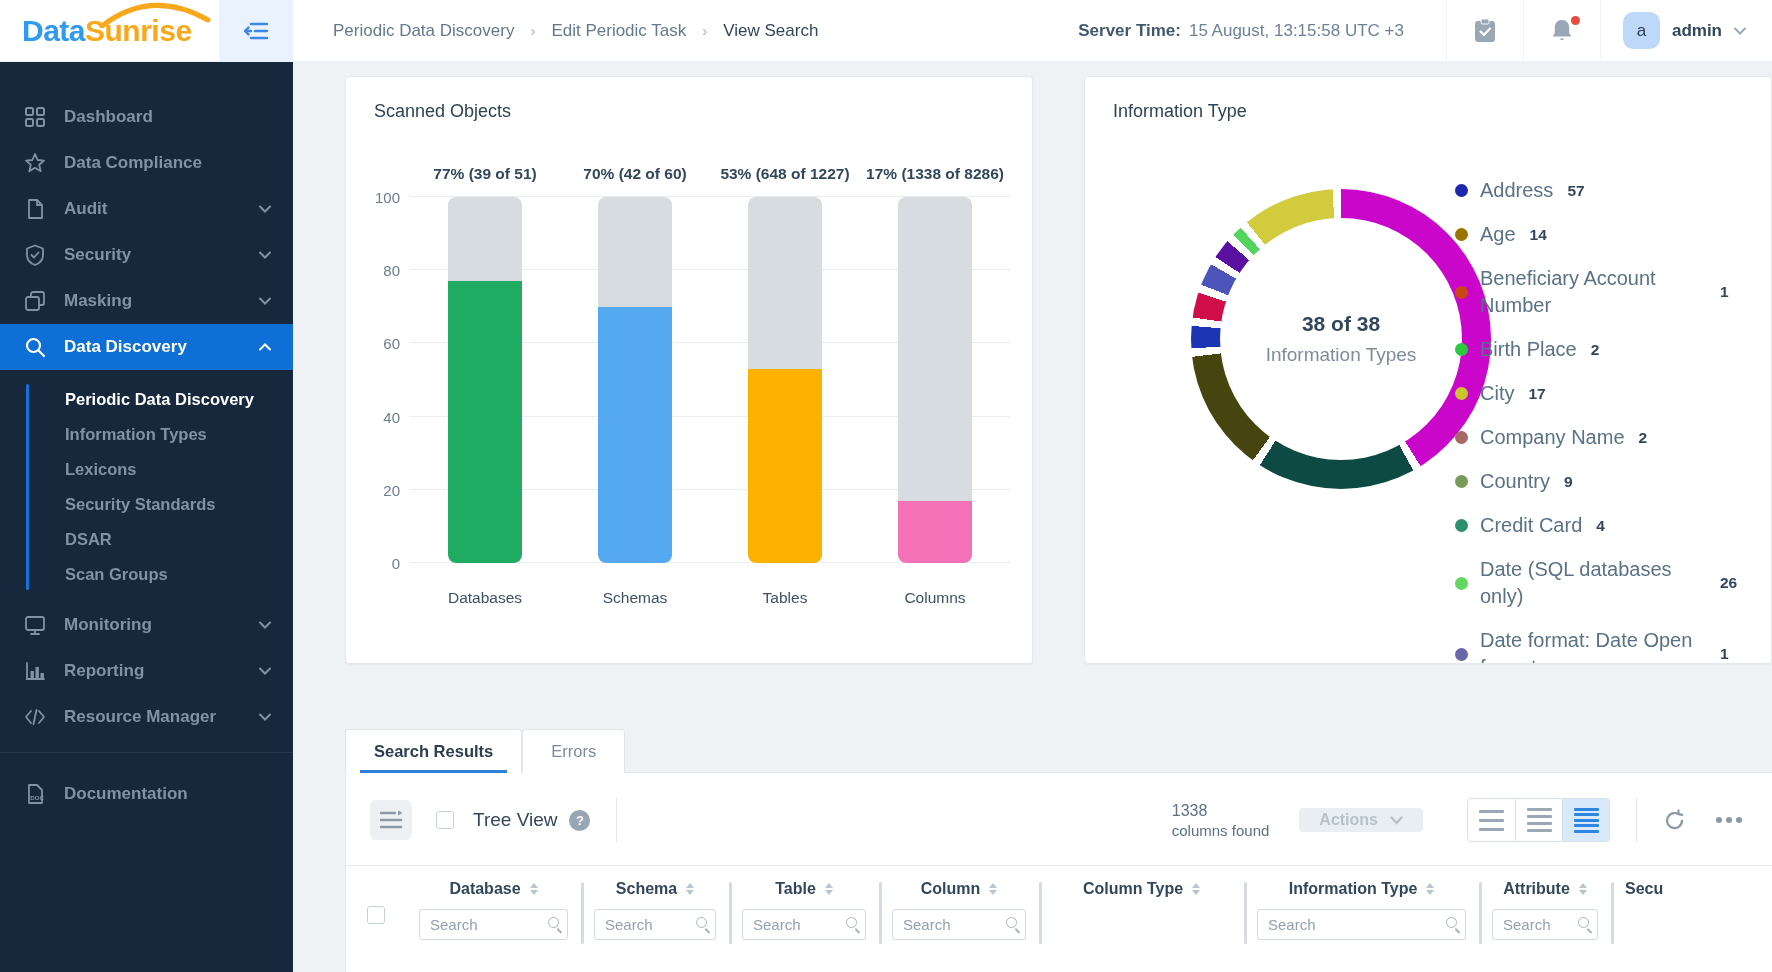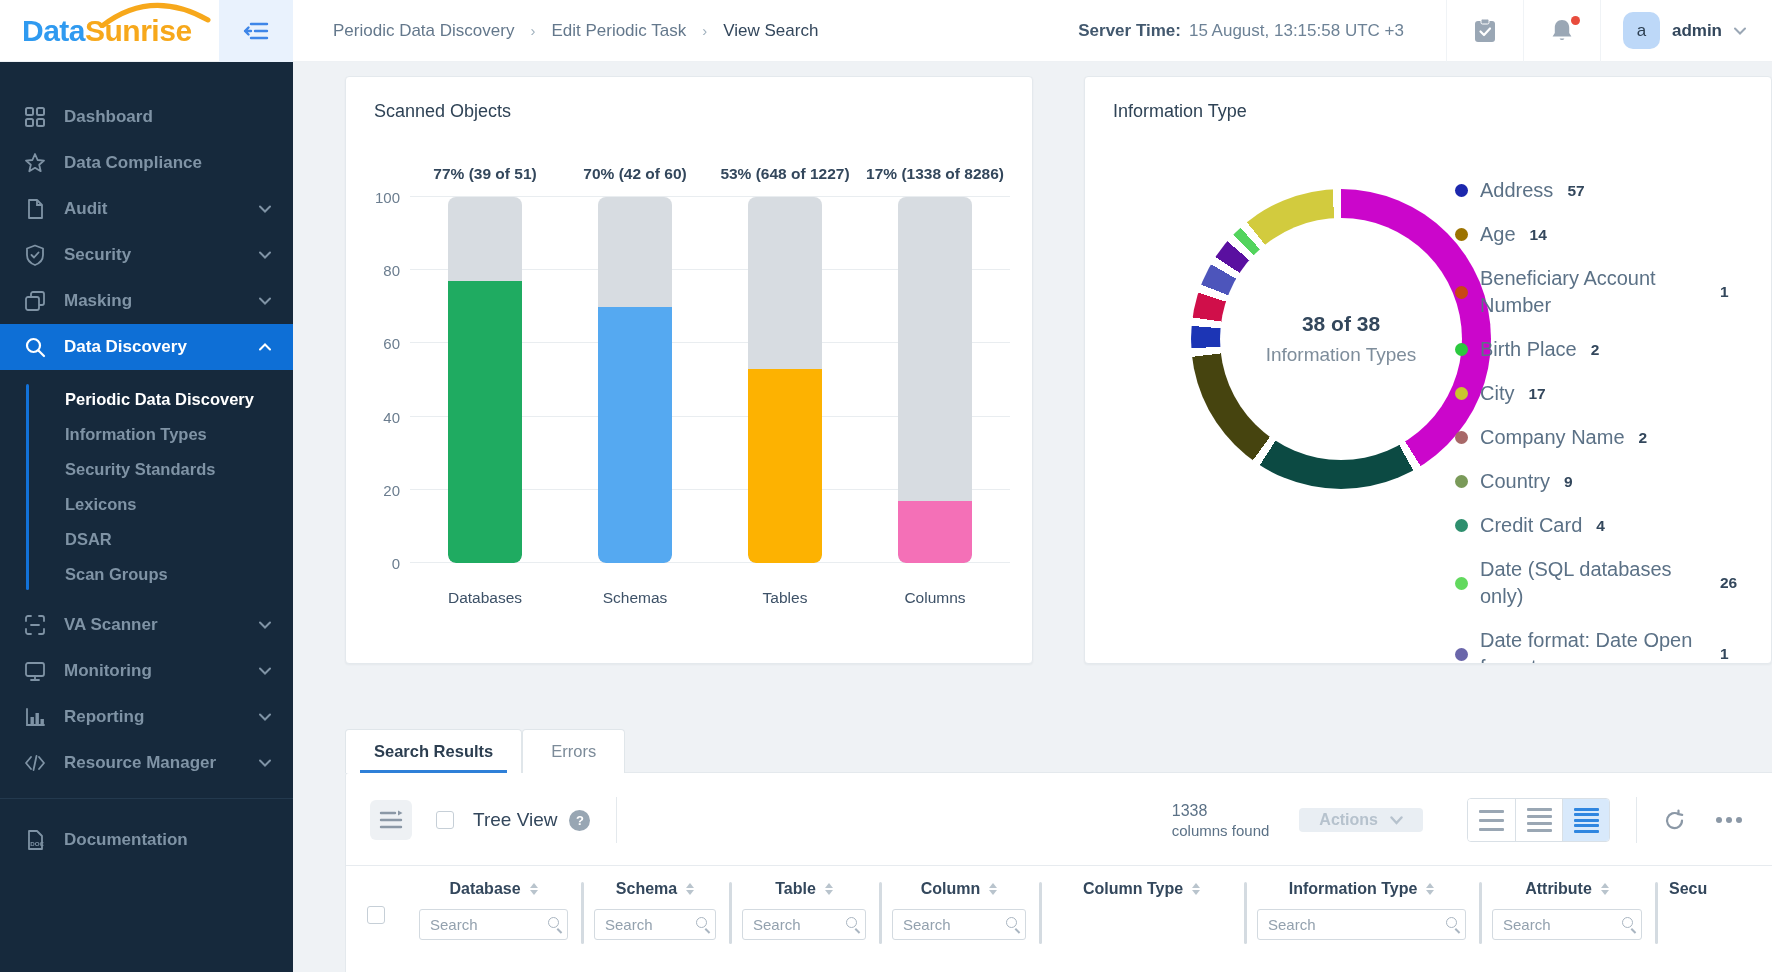--- a/index.html
+++ b/index.html
@@ -132,21 +132,21 @@
   .sort .dn { border-top:5px solid #b9c4cd; }
   .th-search { margin:11px 13px 0; position:relative; }
   .th-search input { width:100%; height:31px; border:1px solid #d3dae0; border-radius:3px; font-size:15px;
                      font-family:inherit; color:#44586c; padding:0 30px 0 10px; outline:none; text-overflow:ellipsis; }
   .th-search input::placeholder { color:#93a1ae; }
   .mag { position:absolute; right:9px; top:8px; width:11px; height:11px; border:1.6px solid #a9b5c1; border-radius:50%; }
   .mag::after { content:""; position:absolute; left:9px; top:10px; width:6px; height:1.6px; background:#a9b5c1;
                 transform:rotate(45deg); transform-origin:0 0; }
 
   .w-db{width:175px}.w-sc{width:148px}.w-tb{width:150px}.w-co{width:160px}
-  .w-ct{width:205px}.w-it{width:235px}.w-at{width:176px}.w-ss{flex:1;overflow:hidden}
+  .w-ct{width:205px}.w-it{width:235px}.w-at{width:132px}.w-ss{flex:1;overflow:hidden}
 </style>
 </head>
 <body>
 
 <div class="header">
   <div class="logo-area">
     <div class="logo-text"><span class="logo-data">Data</span><span class="logo-sunrise">Sunrise</span></div>
     <svg class="logo-arc" width="120" height="26" viewBox="0 0 120 26">
         <path d="M6 24 Q 55 -14 112 18" stroke="#f7a81b" stroke-width="5" fill="none" stroke-linecap="round"></path>
       </svg>
@@ -247,39 +247,24 @@
         <path d="M14.5 14.5 L20 20" stroke="currentColor" stroke-width="2.2" stroke-linecap="round"></path>
       </svg>
     <span>Data Discovery</span>
     <svg class="chev" width="12" height="8" viewBox="0 0 12 8">
         <path d="M1 6.5 L6 1.5 L11 6.5" stroke="currentColor" stroke-width="2" fill="none" stroke-linecap="round"></path>
       </svg>
   </div>
   <div class="submenu">
     <div class="sub-item active">Periodic Data Discovery</div>
     <div class="sub-item">Information Types</div>
+    <div class="sub-item">Lexicons</div>
     <div class="sub-item">Security Standards</div>
-    <div class="sub-item">Lexicons</div>
     <div class="sub-item">DSAR</div>
     <div class="sub-item">Scan Groups</div>
-  </div>
-  <div class="nav-item">
-    <svg width="22" height="22" viewBox="0 0 22 22">
-        <g stroke="currentColor" stroke-width="1.8" fill="none" stroke-linecap="round">
-          <path d="M2 7 V4 C2 2.9 2.9 2 4 2 H7"></path>
-          <path d="M15 2 H18 C19.1 2 20 2.9 20 4 V7"></path>
-          <path d="M20 15 V18 C20 19.1 19.1 20 18 20 H15"></path>
-          <path d="M7 20 H4 C2.9 20 2 19.1 2 18 V15"></path>
-          <path d="M7 11 H15"></path>
-        </g>
-      </svg>
-    <span>VA Scanner</span>
-    <svg class="chev" width="12" height="8" viewBox="0 0 12 8">
-        <path d="M1 1.5 L6 6.5 L11 1.5" stroke="currentColor" stroke-width="2" fill="none" stroke-linecap="round"></path>
-      </svg>
   </div>
   <div class="nav-item">
     <svg width="22" height="22" viewBox="0 0 22 22">
         <rect x="2" y="3" width="18" height="13" rx="2" stroke="currentColor" stroke-width="1.8" fill="none"></rect>
         <path d="M11 16 V20 M7 20 H15" stroke="currentColor" stroke-width="1.8" fill="none" stroke-linecap="round"></path>
       </svg>
     <span>Monitoring</span>
     <svg class="chev" width="12" height="8" viewBox="0 0 12 8">
         <path d="M1 1.5 L6 6.5 L11 1.5" stroke="currentColor" stroke-width="2" fill="none" stroke-linecap="round"></path>
       </svg>

